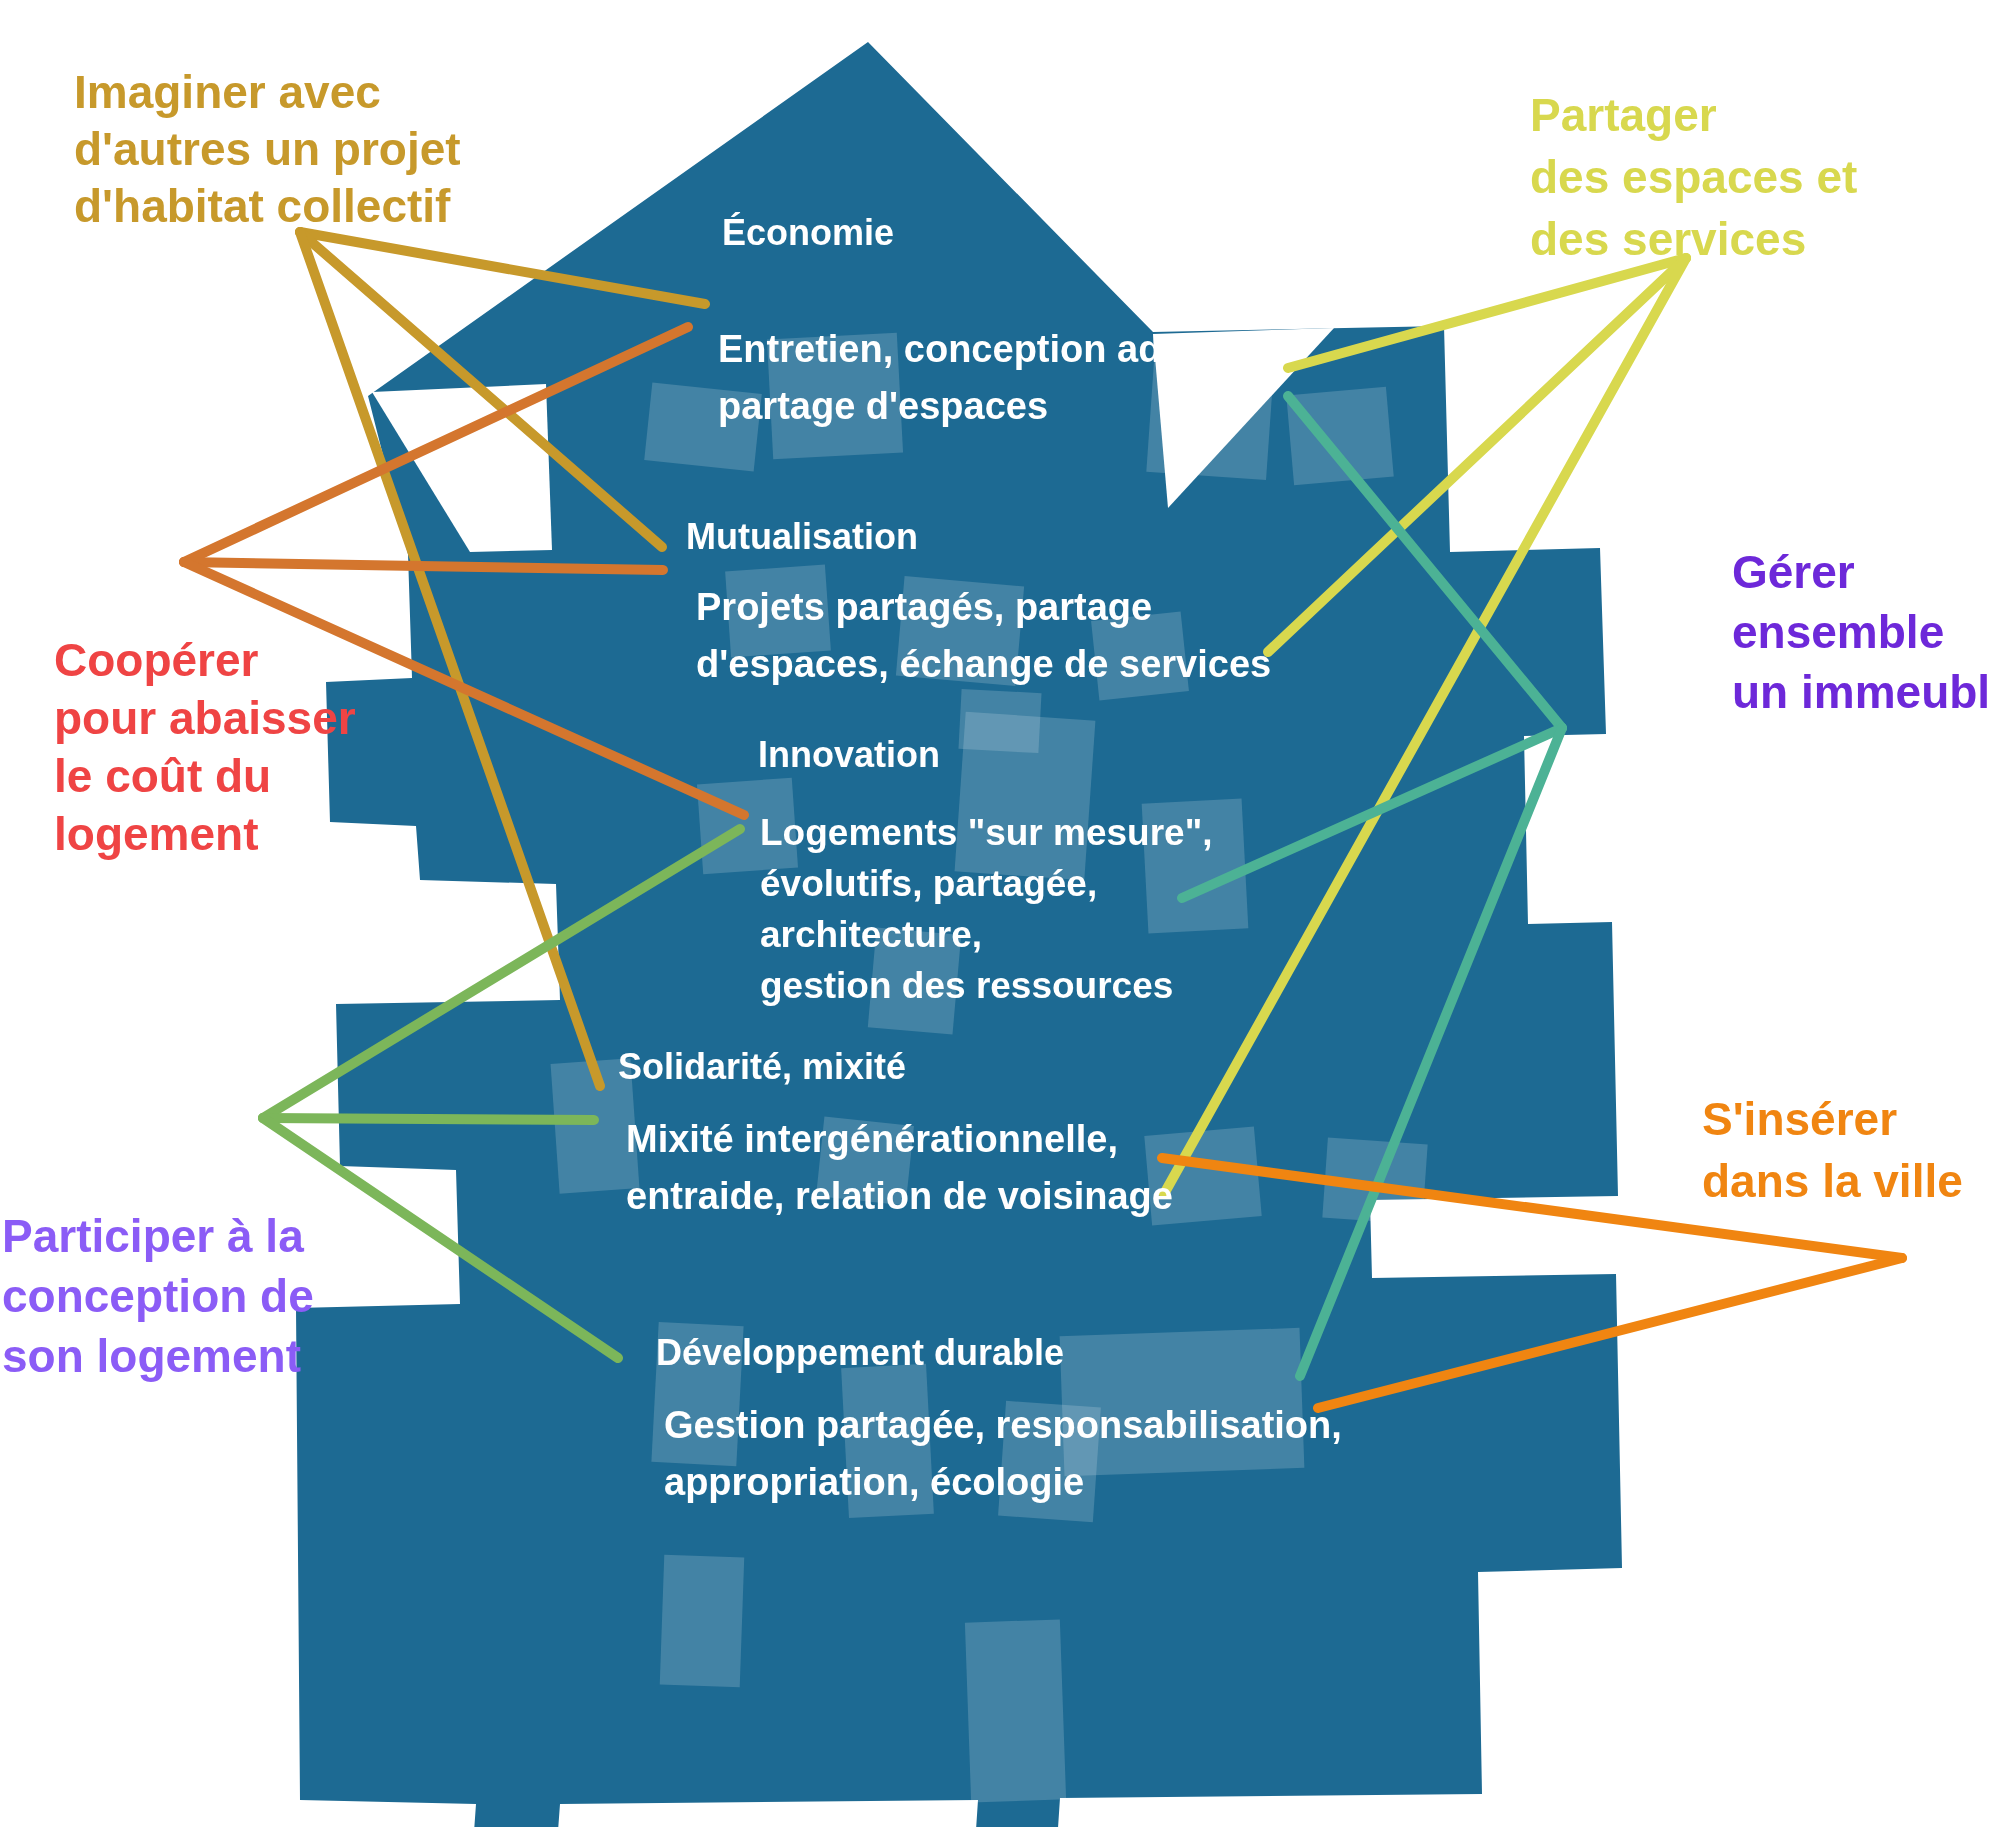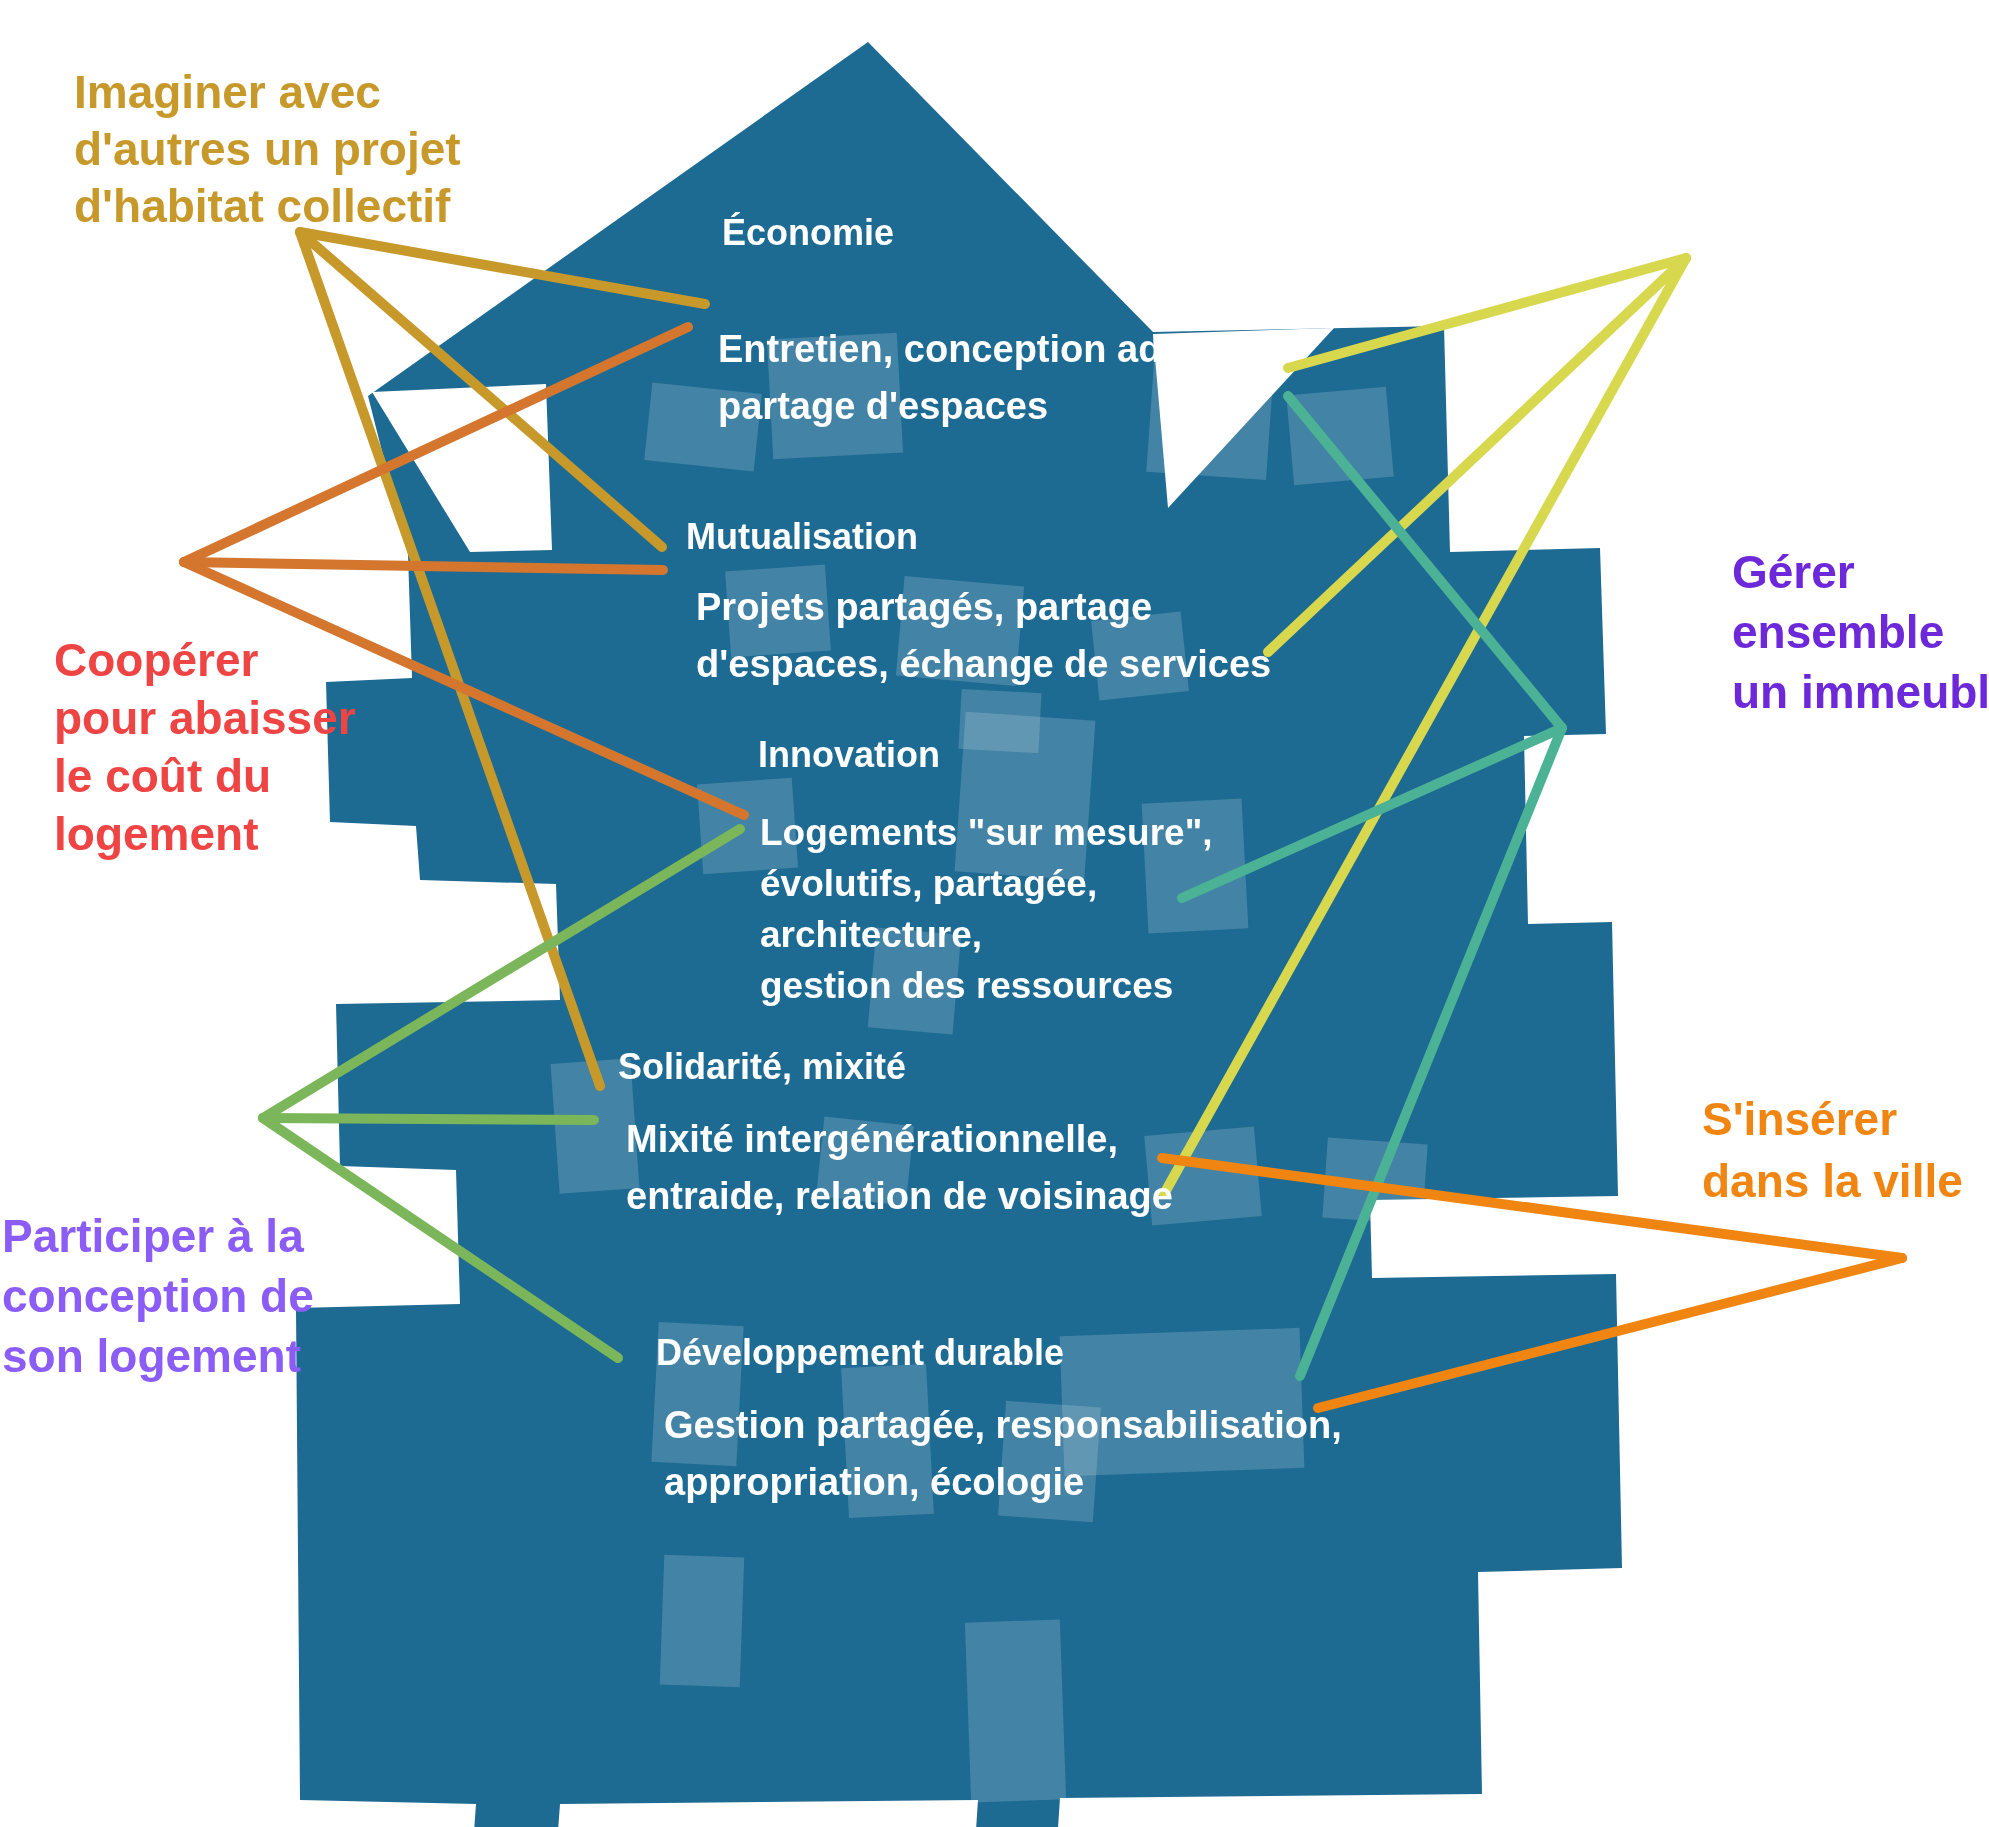--- a/index.html
+++ b/index.html
@@ -119,20 +119,25 @@
     <div>le coût du</div>
     <div>logement</div>
   </div>
 
   <div class="outer-label" style="left: 2px; top: 1170px; line-height: 60px; color: #8b5cf6;">
     <div>Participer à la</div>
     <div>conception de</div>
     <div>son logement</div>
   </div>
 
+  <div class="outer-label" style="left: 1530px; top: 48px; line-height: 62px; color: rgb(216, 216, 78);">
+    <div>Partager</div>
+    <div>des espaces et</div>
+    <div>des services</div>
+  </div>
 
   <div class="outer-label" style="left: 1732px; top: 506px; line-height: 60px; color: #6d28d9;">
     <div>Gérer</div>
     <div>ensemble</div>
     <div>un immeuble</div>
   </div>
 
   <div class="outer-label" style="left: 1702px; top: 1052px; line-height: 62px; color: rgb(240, 133, 17);">
     <div>S'insérer</div>
     <div>dans la ville</div>

